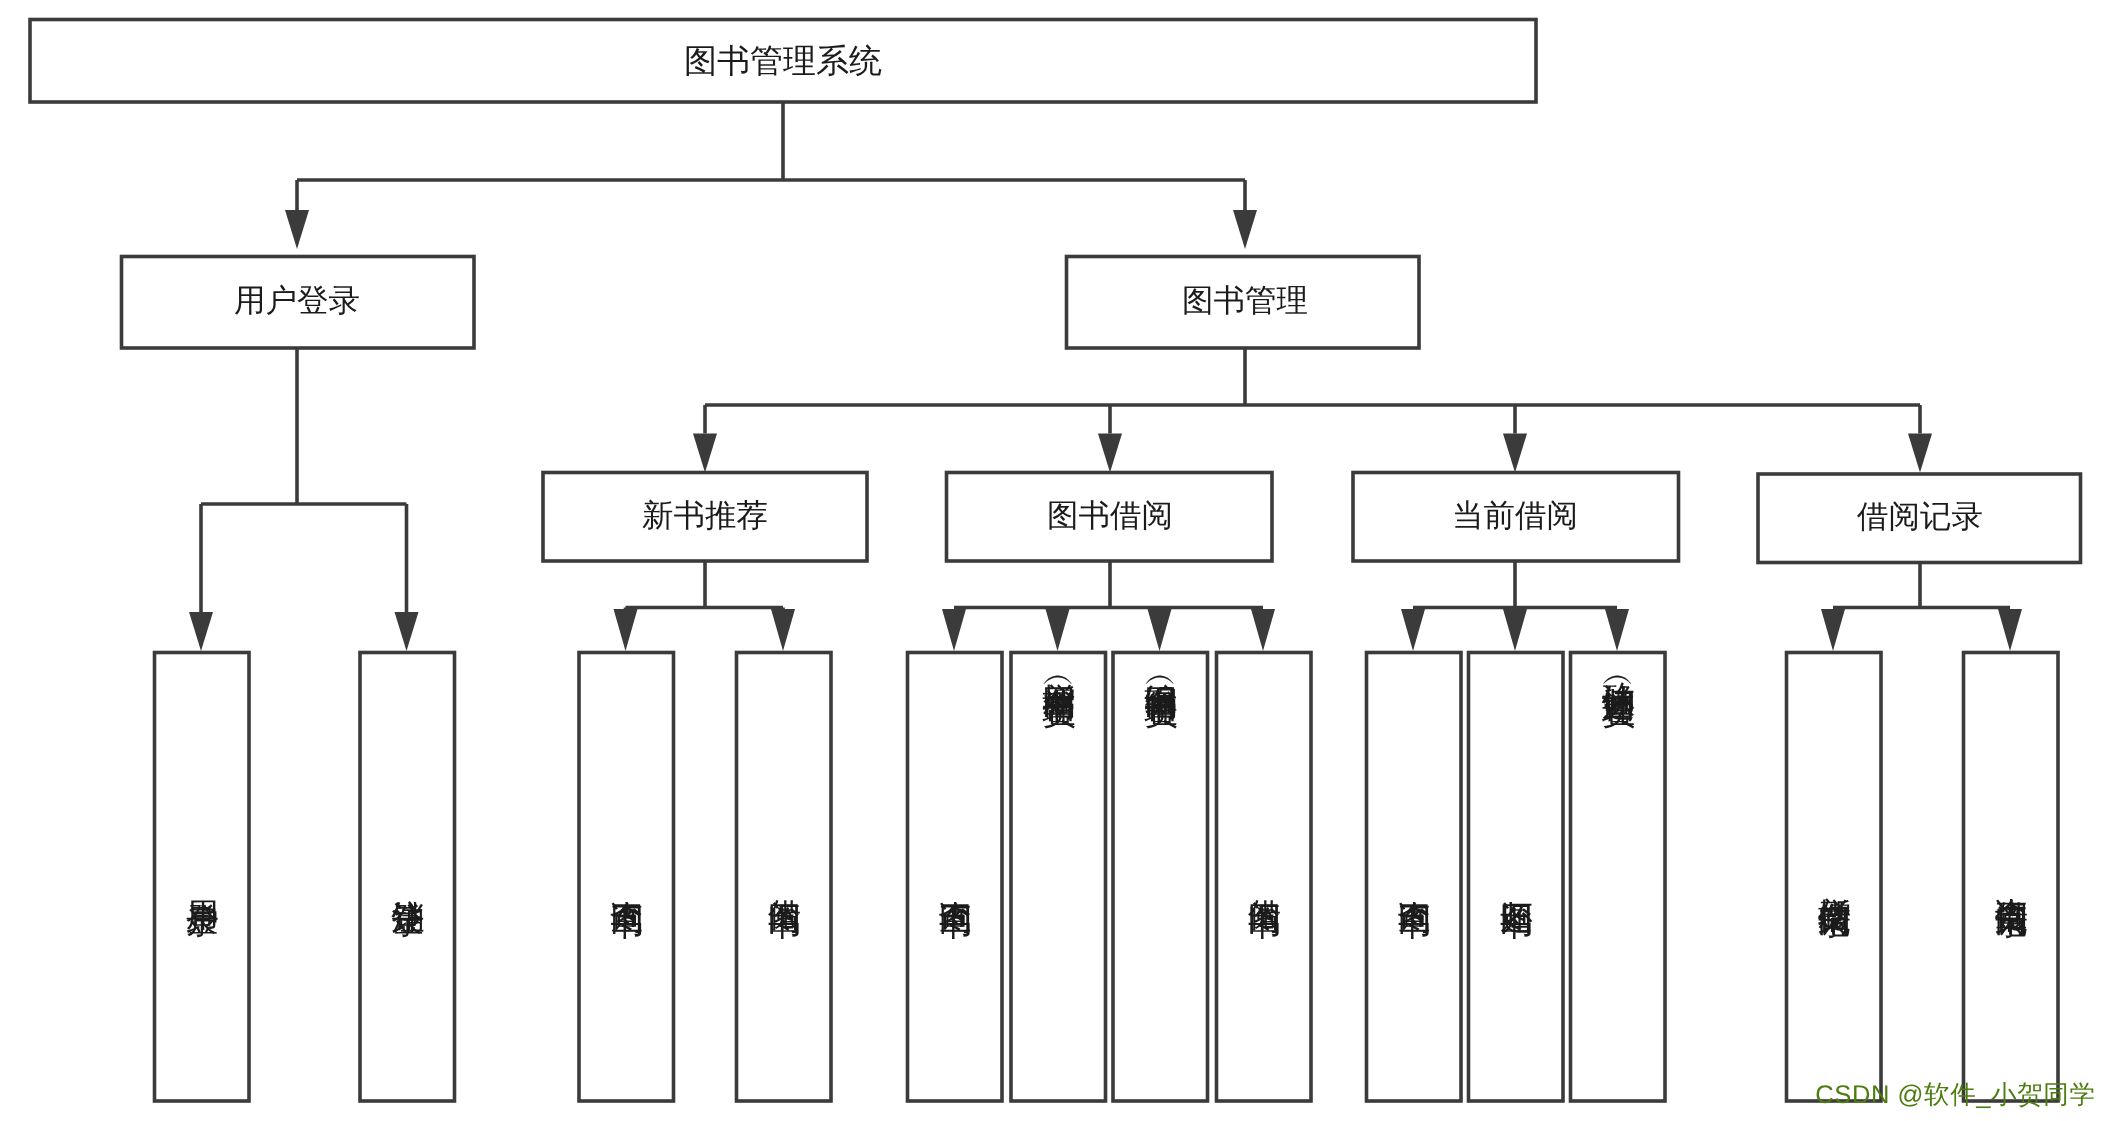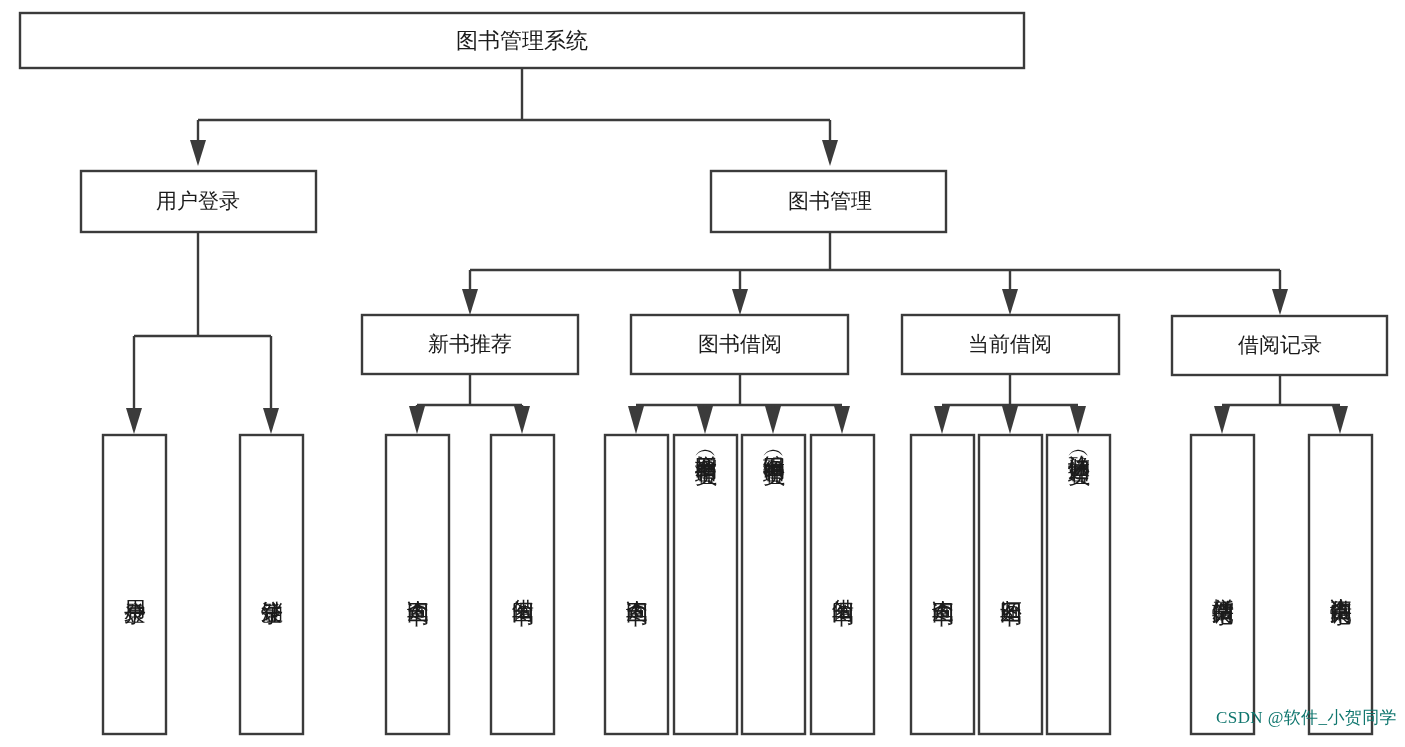--- a/index.html
+++ b/index.html
@@ -69,24 +69,24 @@
     font-family: "Liberation Sans", "DejaVu Sans", sans-serif;
     font-size: 22px;
     line-height: 1.04;
     color: #1b1b1b;
     letter-spacing: 1.5px;
     white-space: nowrap;
   }
   .watermark {
     position: absolute;
     right: 8px;
-    bottom: 18px;
-    font-family: Liberation Serif, serif;
+    bottom: 6px;
+    font-family: Liberation Sans, sans-serif;
     font-size: 17px;
-    color: #0f766e;
+    color: #4d7c0f;
     white-space: nowrap;
     letter-spacing: 0.4px;
   }
 </style>
 </head>
 <body>
 
 <div id="diagram-root">
 
   <svg class="flow" viewBox="0 0 1405 747" xmlns="http://www.w3.org/2000/svg">

